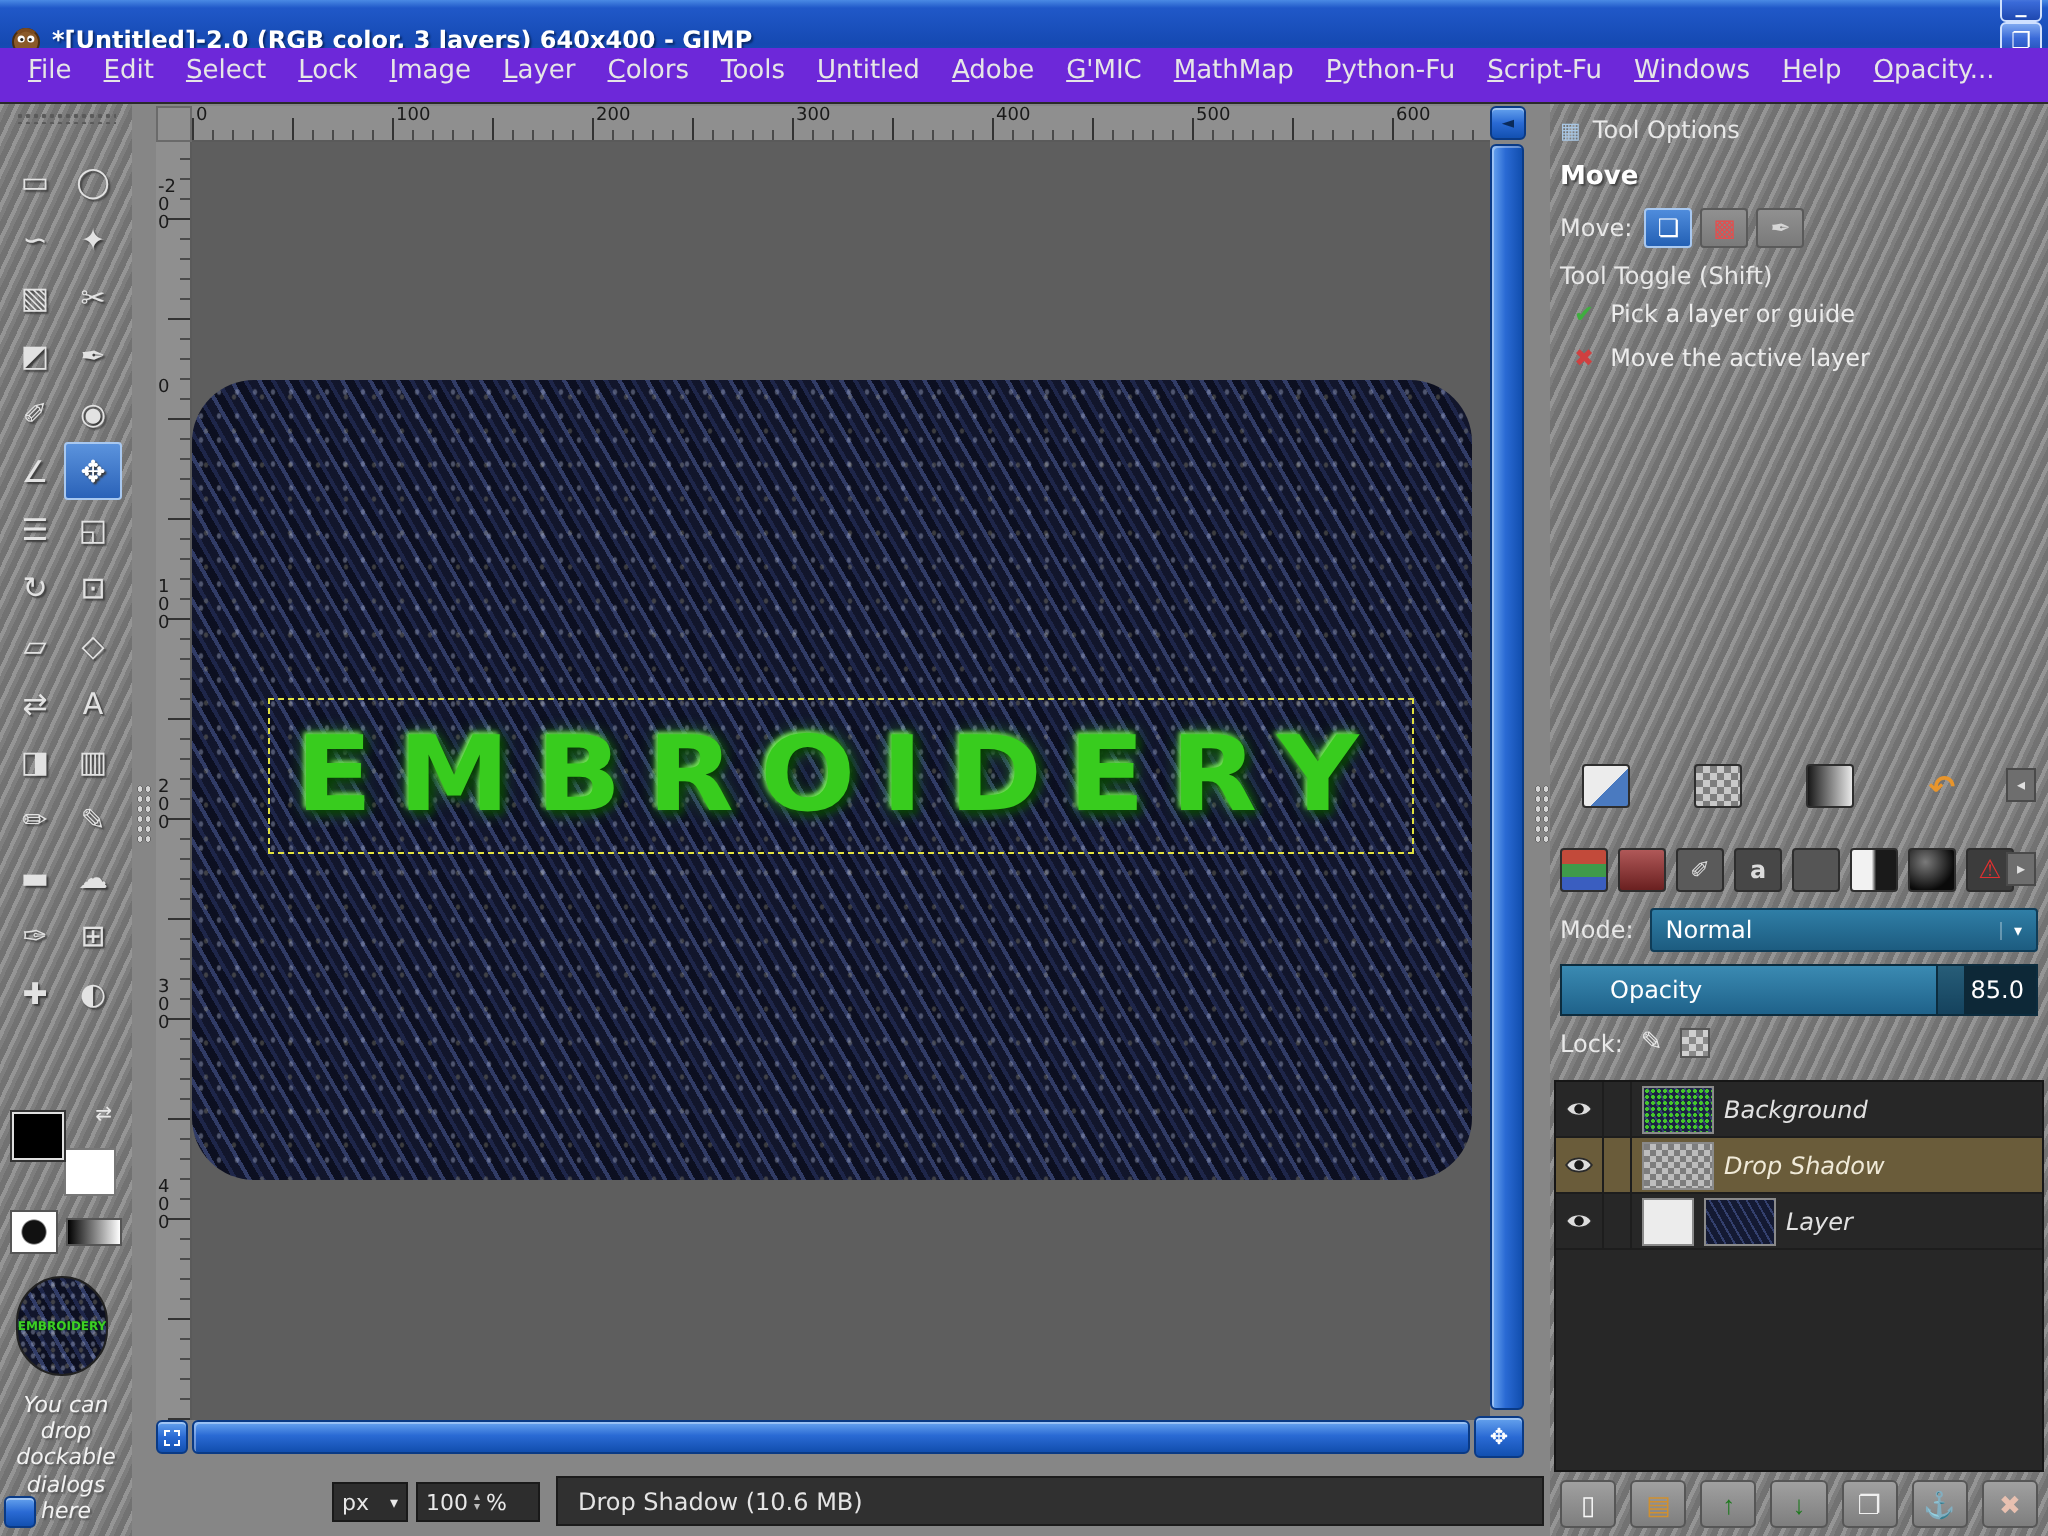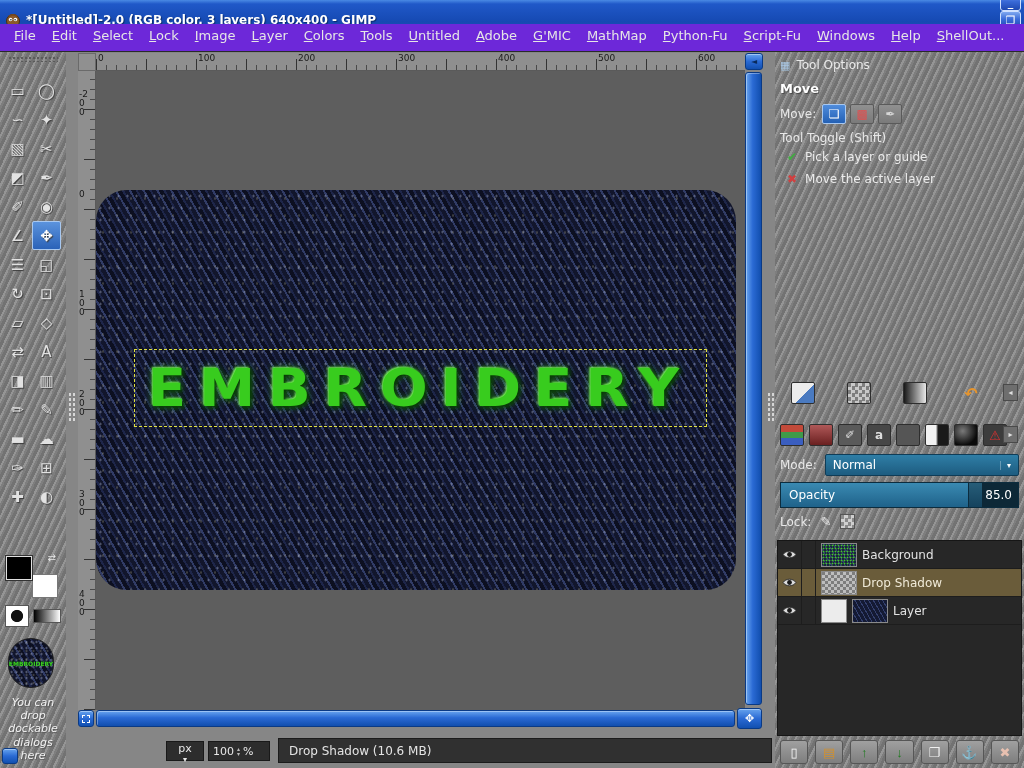--- a/index.html
+++ b/index.html
@@ -81,21 +81,21 @@
     background:linear-gradient(90deg,#6aa6f0,#2a6ad4 45%,#114eae); box-shadow:inset 1px 1px 0 rgba(255,255,255,.35); }
   .hscroll { position:absolute; left:96px; top:710px; width:639px; height:17px; border:1px solid #0a3a85; border-radius:3px;
     background:linear-gradient(180deg,#6aa6f0,#2a6ad4 45%,#114eae); box-shadow:inset 1px 1px 0 rgba(255,255,255,.35); }
   .qmask-btn { position:absolute; left:78px; top:710px; width:16px; height:17px; }
   .qmask-inner { width:8px; height:8px; border:1px dashed #fff; }
   .nav-btn { position:absolute; left:737px; top:708px; width:25px; height:21px; color:#fff; font-size:11px; }
   .dots { position:absolute; width:8px; height:30px; background-image:radial-gradient(#d6d6d6 1px, rgba(40,40,40,.5) 1.3px, transparent 1.5px); background-size:4px 5px; }
 
   
   .unit-box { position:absolute; left:166px; top:741px; width:38px; height:20px; background:#2d2d2d; border:1px solid #191919;
-    color:#e8e8e8; font-size:11px; display:flex; align-items:center; justify-content:space-between; padding:0 4px;flex-direction:column; }
+    color:#e8e8e8; font-size:11px; display:flex; align-items:center; justify-content:space-between; padding:0 4px; }
   .unit-box .arrow, .mode-select .arrow { font-size:8px; }
   .zoom-box { position:absolute; left:208px; top:741px; width:62px; height:20px; background:#2d2d2d; border:1px solid #191919;
     color:#e8e8e8; font-size:11px; display:flex; align-items:center; gap:3px; padding:0 4px; }
   .spin { display:flex; flex-direction:column; line-height:5px; font-size:6px; color:#bbb; }
   .status-msg { position:absolute; left:278px; top:738px; width:494px; height:25px; background:#303030; border:1px solid #1b1b1b;
     color:#e4e4e4; font-size:12px; display:flex; align-items:center; padding:0 10px; }
 
   
   .right-panel { position:absolute; left:775px; top:52px; width:249px; bottom:0; }
   .dock-header { position:absolute; left:5px; top:6px; display:flex; gap:6px; align-items:center; color:#e8e8e8; font-size:12px; }
@@ -127,28 +127,28 @@
   .ic-warn { background:#3c3c3c; color:#e03030; font-size:13px; }
   .dock-arrow { position:absolute; width:15px; height:17px; background:#6e6e6e; border:1px solid #4a4a4a; color:#e0e0e0;
     font-size:8px; display:flex; align-items:center; justify-content:center; }
   .mode-row { position:absolute; left:5px; top:402px; right:5px; display:flex; align-items:center; gap:8px; color:#e8e8e8; font-size:12px; }
   .mode-select { flex:1; height:22px; background:linear-gradient(180deg,#2f7ea6,#1d5c80); border:1px solid #0f3c57; border-radius:2px;
     color:#fff; display:flex; align-items:center; gap:6px; padding:0 7px; }
   .mode-select .val { flex:1; }
   .mode-select .arrow { border-left:1px solid rgba(255,255,255,.3); padding-left:6px; }
   .opacity-widget { position:absolute; left:5px; top:430px; right:5px; height:26px; background:#143c52; border:1px solid #0c2c3e; }
   .opacity-fill { position: absolute; left:0; top:0; bottom:0; width:85%; background:linear-gradient(180deg,#3a8ab2,#1f628a); }
-  .opacity-label { position:absolute; left:8px; top:0; bottom:0; display:flex; align-items:center; color:#fff; font-size:12px; }
+  .opacity-label { position:absolute; left:24px; top:0; bottom:0; display:flex; align-items:center; color:#fff; font-size:12px; }
   .opacity-value { position:absolute; right:0; top:0; bottom:0; width:50px; background:rgba(0,0,0,.32); border-left:1px solid #0c2c3e;
     color:#fff; font-size:12px; display:flex; align-items:center; justify-content:flex-end; padding-right:6px; }
   .lock-row { position:absolute; left:5px; top:462px; display:flex; align-items:center; gap:9px; color:#e8e8e8; font-size:12px; }
   .lock-pencil { font-size:13px; color:#e8e8e8; }
   .lock-checker { width:15px; height:15px; background:repeating-conic-gradient(#cfcfcf 0 25%, #8a8a8a 0 50%) 0 0/7px 7px; border:1px solid #555; }
   .layer-list { position:absolute; left:2px; top:488px; width:245px; height:196px; background:#272727; border:1px solid #161616; }
-  .layer-row { display:flex; align-items:center; height:28px; gap:5px; padding-right:4px; border-bottom:1px solid #1d1d1d; color:#e2e2e2; font-size:12px; }
+  .layer-row { display:flex; align-items:center; height:28px; gap:5px; padding-right:4px; border-bottom:1px solid #1d1d1d; color:#e2e2e2; font-size:12px;font-style:italic; }
   .layer-row.selected { background:#6a5c3a; color:#f0ead8;text-align:center; }
   .eye-cell { width:24px; height:100%; flex:none; display:flex; align-items:center; justify-content:center; border-right:1px solid #1d1d1d; }
   .chain-cell { width:9px; height:100%; flex:none; border-right:1px solid #1d1d1d; }
   .lthumb { width:36px; height:24px; flex:none; border:1px solid #8a8a8a; }
   .t2 { display:none; }
   .row-bg .t1 { background-color:#1a2240;
     background-image:radial-gradient(#44c82a 0.8px, transparent 1.1px),repeating-linear-gradient(60deg, rgba(90,110,180,.4) 0 1px, transparent 1px 4px);
     background-size:3px 3px, auto; }
   .row-shadow .t1 { background:repeating-conic-gradient(#bdbdbd 0 25%, #7d7d7d 0 50%) 0 0/6px 6px; }
   .row-layer .t1 { width:26px; background:#ececec; }
@@ -195,21 +195,21 @@
       <span class="menu-item">Colors</span>
       <span class="menu-item">Tools</span>
       <span class="menu-item">Untitled</span>
       <span class="menu-item">Adobe</span>
       <span class="menu-item">G'MIC</span>
       <span class="menu-item">MathMap</span>
       <span class="menu-item">Python-Fu</span>
       <span class="menu-item">Script-Fu</span>
       <span class="menu-item">Windows</span>
       <span class="menu-item">Help</span>
-      <span class="menu-item">ShellOut...</span>
+      <span class="menu-item">Opacity...</span>
     </div>
 
   <div class="toolbox texture">
     <div class="tb-handle"></div>
     <div class="tools">
 
     <span class="tool">▭</span>
         <span class="tool">◯</span>
         <span class="tool">∽</span>
         <span class="tool">✦</span>

